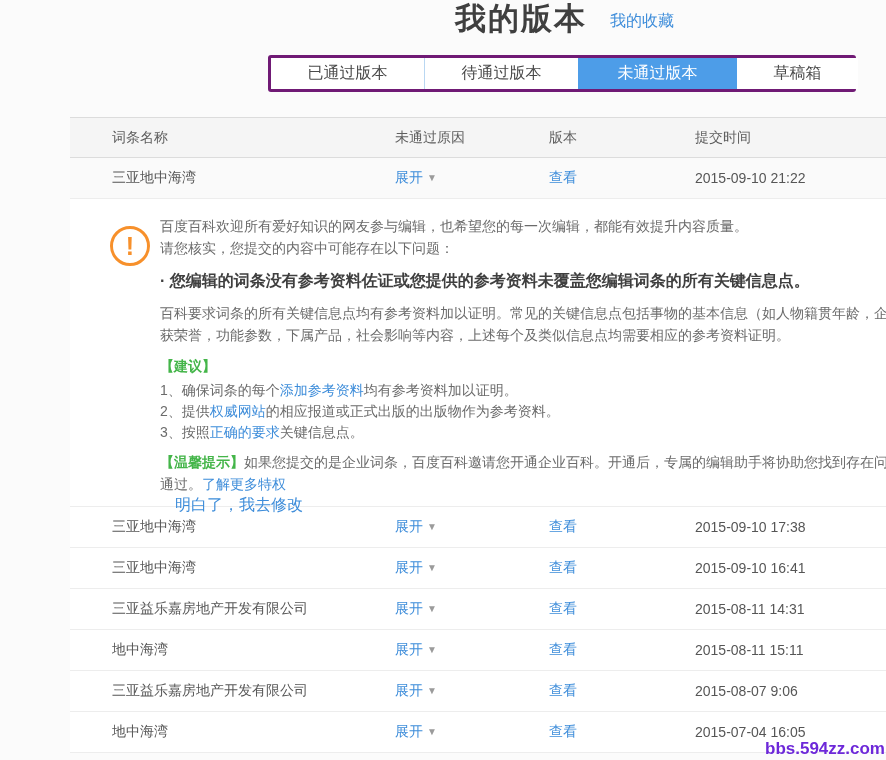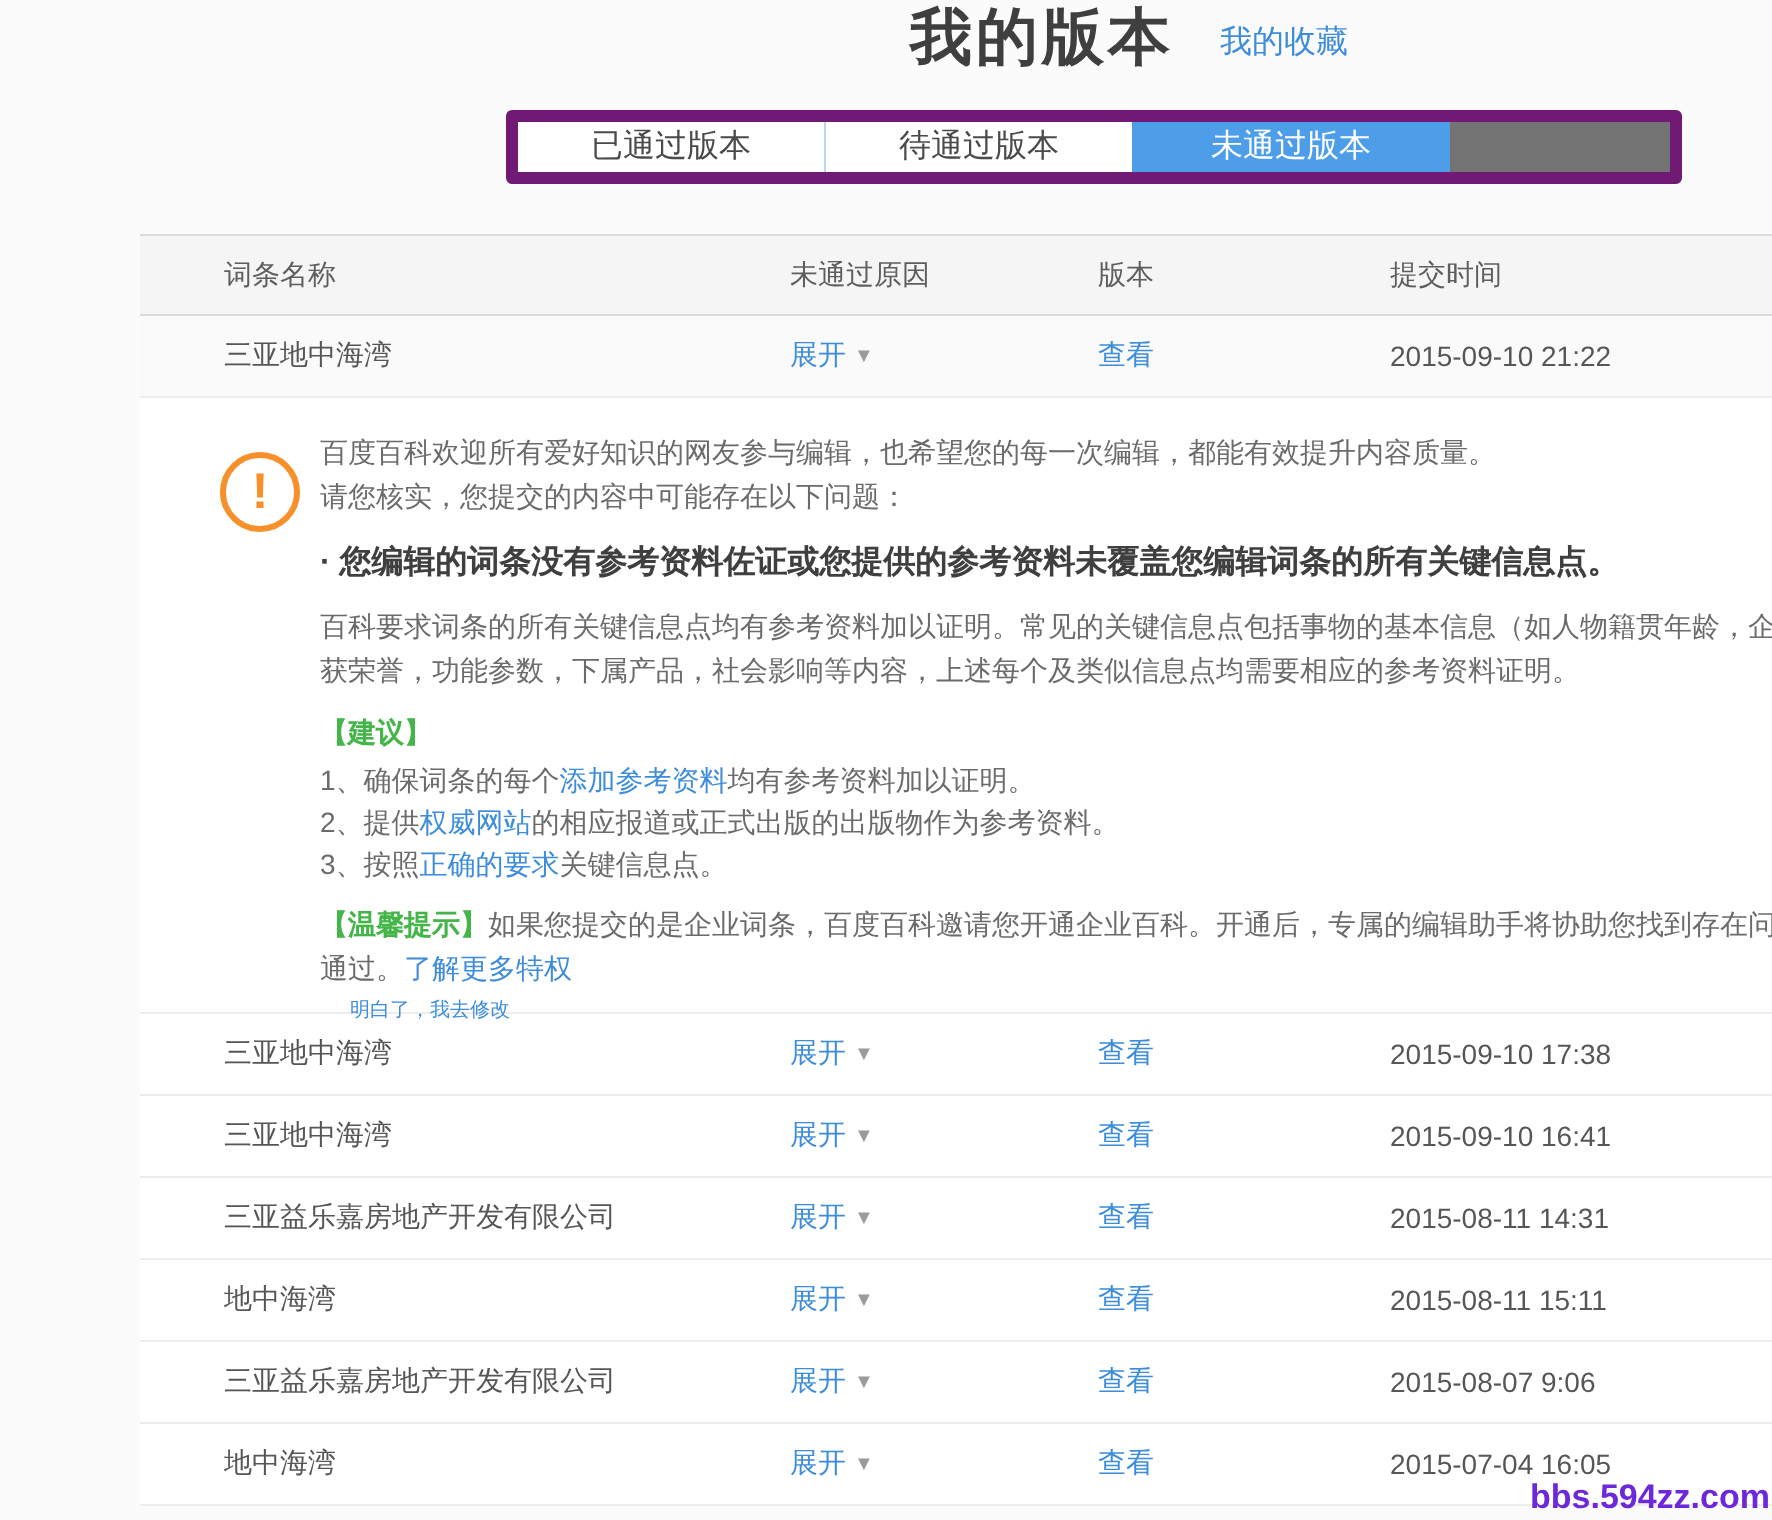--- a/index.html
+++ b/index.html
@@ -16,23 +16,23 @@
   
   .header { position:relative; height:55px; }
   .page-title {
     position:absolute; left:455px; top:-2px;
     font-size:31px; font-weight:bold; color:#3f3f3f; letter-spacing:2px;
   }
   .fav-link { position:absolute; left:610px; top:11px; font-size:16px; }
 
   
   .tabs {
-    position:absolute; left:253px; top:55px;
+    position:absolute; left:268px; top:55px;
     display:flex; height:37px; width:588px;
-    border:6px solid #701a75; border-radius:3px; background:#737373;
+    border:3px solid #701a75; border-radius:3px; background:#b91c1c;
   }
   .tab {
     flex:0 0 auto; display:flex; align-items:center; justify-content:center;
     font-size:16px; color:#4a4a4a; cursor:pointer; background:#fff;
     border-left:1px solid #b9d7f2; height:100%;
   }
   .tab:first-child { border-left:none; }
   .tab.active { background:#4d9de8; color:#fff; border-left:none; }
   .tab.active + .tab { border-left:none; }
   .t0 { width:153px; } .t1 { width:154px; } .t2 { width:159px; } .t3 { width:121px; }
@@ -69,40 +69,41 @@
   }
   .detail-body { margin-left:90px; padding-top:16px; font-size:14px; color:#6b6b6b; }
   .nowrap { white-space:nowrap; overflow:visible; }
   .intro { line-height:22px; }
   .problem-title { margin-top:12px; font-size:16px; font-weight:bold; color:#3f3f3f; white-space:nowrap; }
   .desc { margin-top:10px; line-height:22px; }
   .green { color:#44b549; font-weight:bold; }
   .suggest-title { margin-top:12px; font-size:14px; }
   .suggest-list { margin-top:4px; line-height:21px; }
   .tip { margin-top:8px; line-height:22px; }
-  .confirm { display:inline-block; font-size:10px;padding-left:15px; }
+  .confirm { display:inline-block; font-size:16px;padding-left:15px; }
 
   .watermark {
     position:absolute; right:1px; bottom:1px;
     font-size:17px; font-weight:bold; color:#6d28d9;
     font-family:Liberation Sans, sans-serif; letter-spacing:0px;
   }
 </style>
 </head>
 <body>
 
 <div class="header">
   <div class="page-title">我的版本</div>
   <a class="fav-link link">我的收藏</a>
 </div>
 
 <div class="tabs">
   <div class="tab t0">已通过版本</div>
   <div class="tab t1">待通过版本</div>
   <div class="tab t2 active">未通过版本</div>
+  <div class="tab t3">草稿箱</div>
 </div>
 
 <div class="table">
   <div class="thead">
     <div class="c-name">词条名称</div>
     <div class="c-reason">未通过原因</div>
     <div class="c-version">版本</div>
     <div class="c-time">提交时间</div>
   </div>
 

